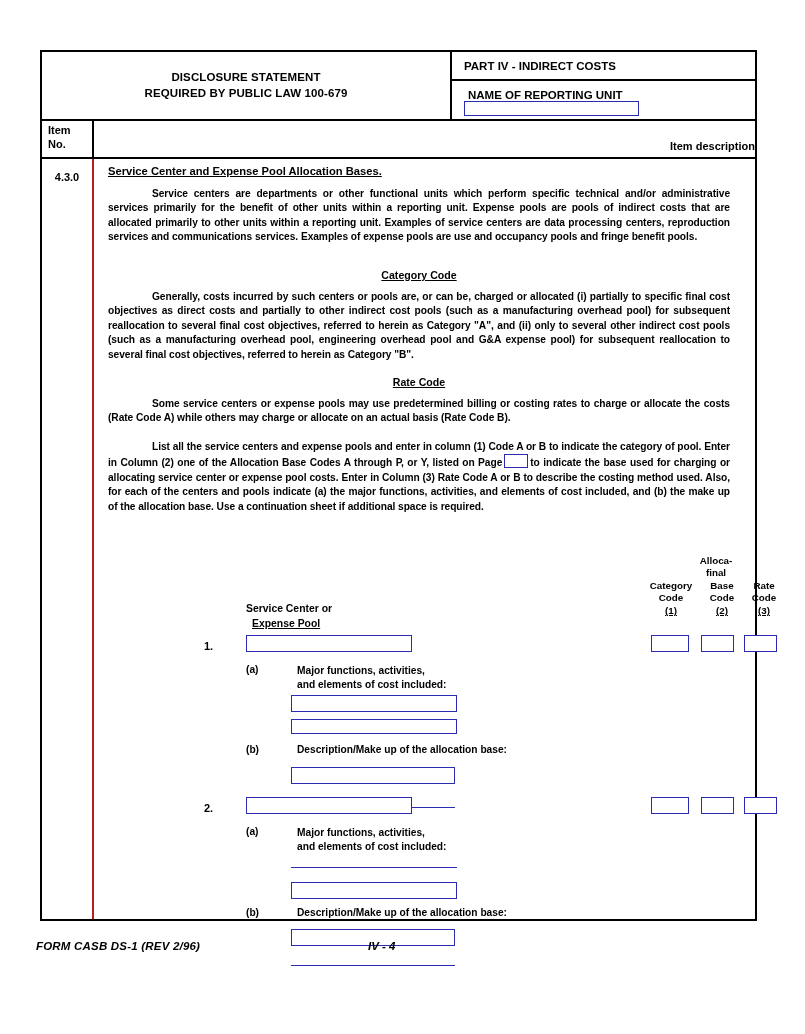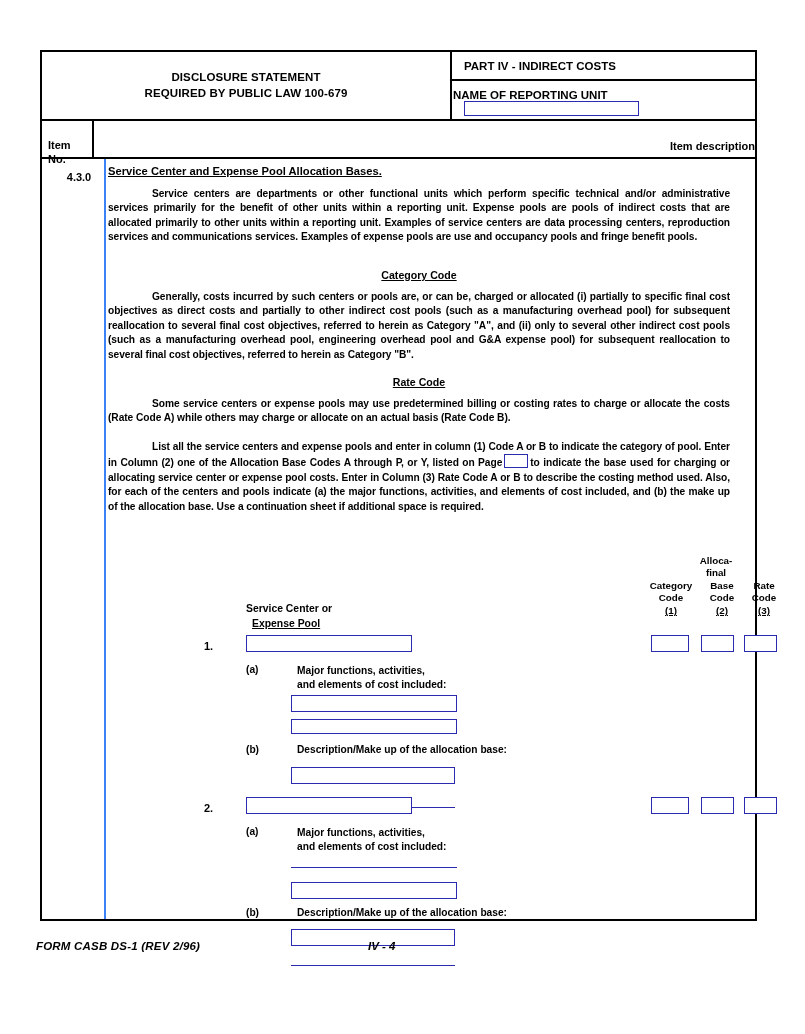--- a/index.html
+++ b/index.html
@@ -85,21 +85,21 @@
   .hdr-name {
     position: absolute;
     left: 0; top: 29px;
     width: 100%;
     height: 40px;
     box-sizing: border-box;
   }
   .hdr-name .lbl {
     font-size: 11.5px;
     font-weight: bold;
-    padding-left: 1px;
+    padding-left: 16px;
     display: block;
     margin-top: 8px;
   }
   .fld {
     border: 1.3px solid #2b2bb0;
     background: #fff;
     box-sizing: border-box;
     height: 14px;
   }
   .hdr-name .fld {
@@ -118,21 +118,21 @@
     height: 38px;
     border-bottom: 2px solid #000;
     box-sizing: border-box;
   }
   .col-itemno {
     position: absolute;
     left: 0; top: 0;
     width: 52px; height: 100%;
     border-right: 2px solid #000;
     box-sizing: border-box;
-    padding: 17px 0 0 6px;
+    padding: 2px 0 0 6px;
   }
   .col-itemno div {
     font-size: 11px;
     font-weight: bold;
     line-height: 14px;
   }
   .col-desc {
     position: absolute;
     left: 52px; top: 0;
     right: 0; height: 100%;
@@ -149,23 +149,23 @@
 
   
   .body-row {
     position: absolute;
     left: 0; top: 107px;
     width: 100%;
     bottom: 0;
   }
   .body-itemno {
     position: absolute;
-    left: 12px; top: 0;
+    left: 0; top: 0;
     width: 52px; height: 100%;
-    border-right: 2px solid #3b82f6;
+    border-right: 2px solid #b91c1c;
     box-sizing: border-box;
     text-align: center;
     padding-top: 8px;
   }
   .body-itemno span {
     font-size: 11px;
     font-weight: bold;
   }
   .body-main {
     position: absolute;

